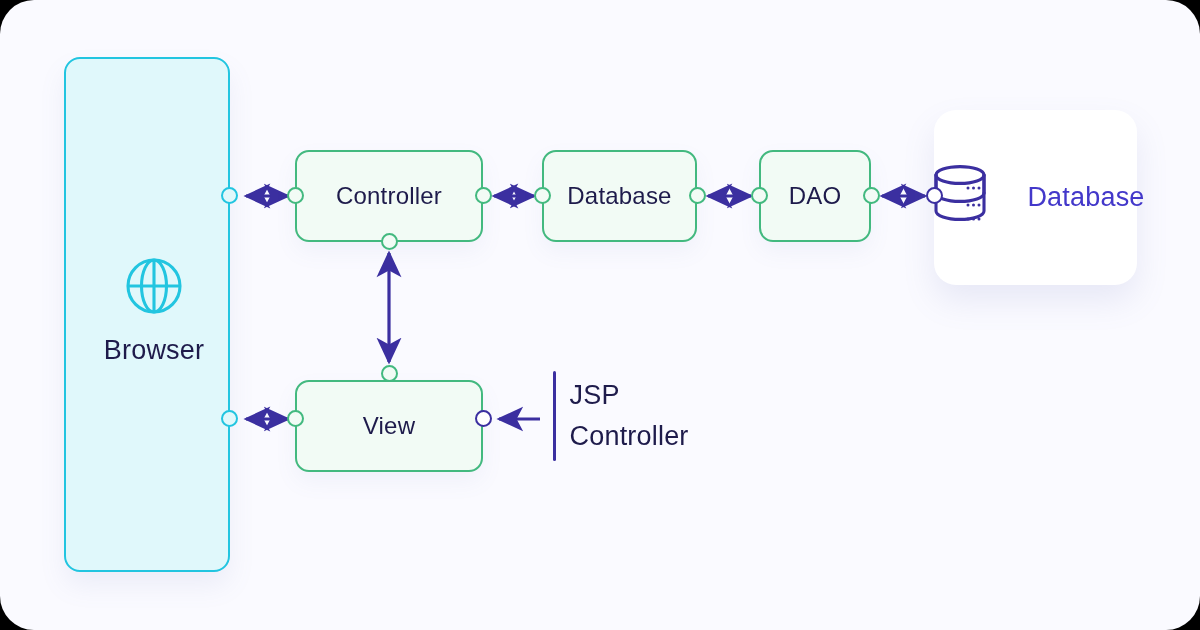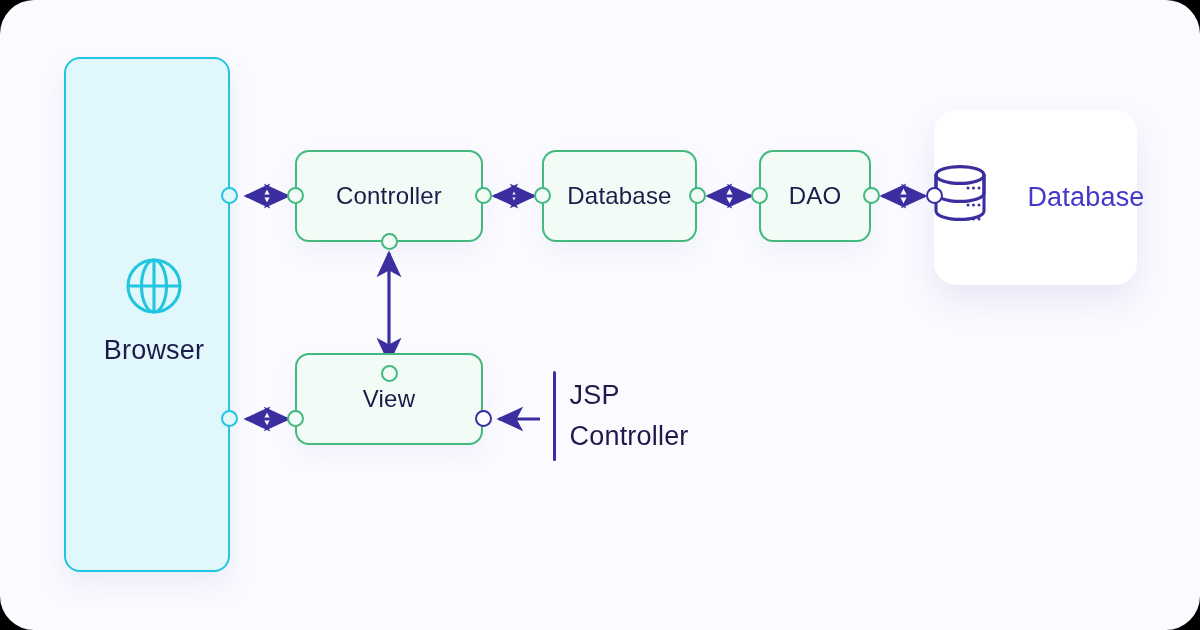--- a/index.html
+++ b/index.html
@@ -67,21 +67,21 @@
     box-shadow: 0 10px 22px rgba(120, 130, 190, 0.07);
   }
   .gbox span {
     font-size: 24px;
     color: #1e1b4b;
     letter-spacing: 0.2px;
   }
   #box-controller { left: 295px; top: 150px; width: 188px; height: 92px; }
   #box-cervice    { left: 542px; top: 150px; width: 155px; height: 92px; }
   #box-dao        { left: 759px; top: 150px; width: 112px; height: 92px; }
-  #box-view       { left: 295px; top: 353px; width: 188px; height: 92px; }
+  #box-view       { left: 295px; top: 380px; width: 188px; height: 92px; }
 
   
   .db-card {
     position: absolute;
     left: 934px;
     top: 110px;
     width: 203px;
     height: 175px;
     background: #ffffff;
     border-radius: 22px;

